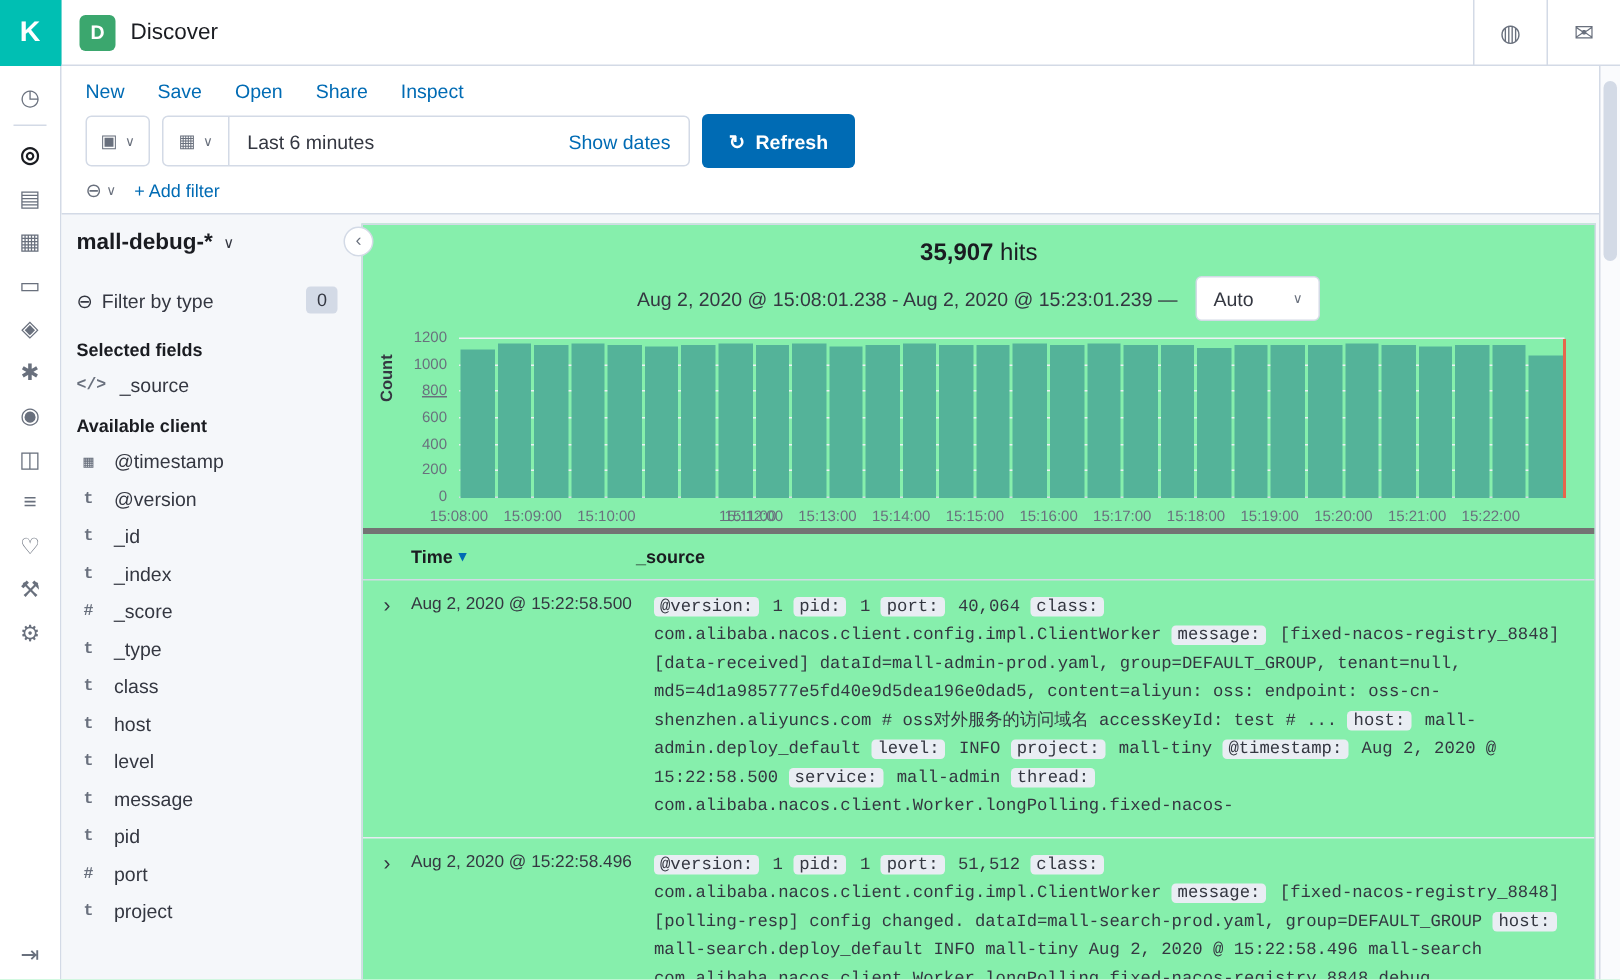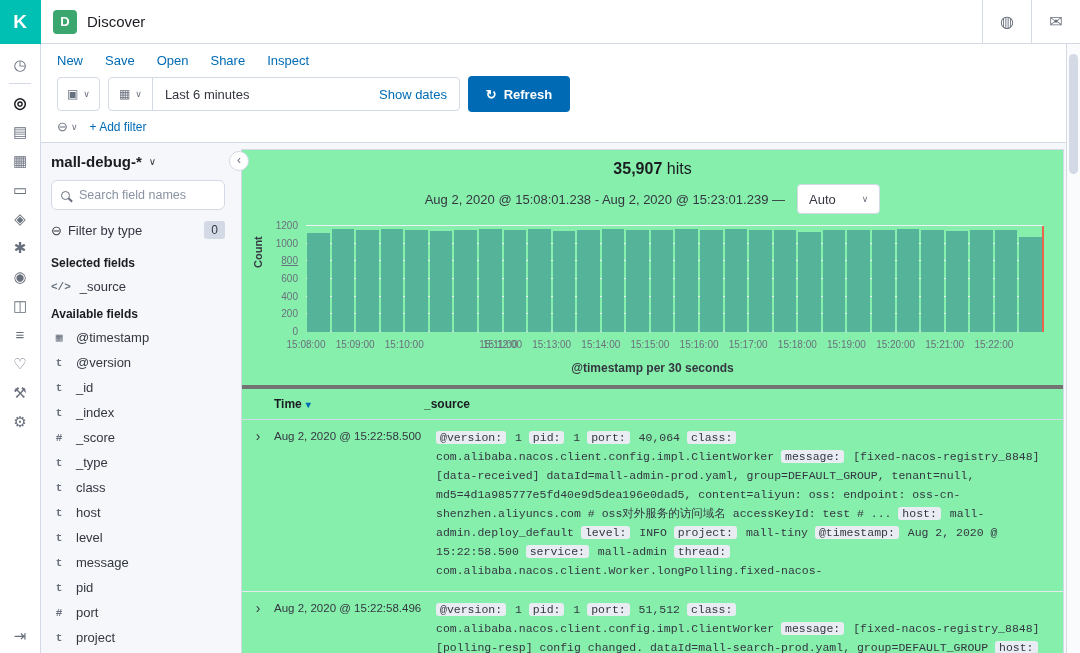--- a/index.html
+++ b/index.html
@@ -175,37 +175,33 @@
 
     <div class="content">
 
       <div class="collapse-circle">‹</div>
 
       <aside class="fields-panel">
         <div class="index-row">
           <span>mall-debug-*</span>
           <span class="index-chevron">∨</span>
         </div>
-        <div class="field-search">
-          <span class="mag"></span>
-          <input type="text" placeholder="Search field names" style="">
-        </div>
         <div class="filter-type-row">
           <span>⊖</span>
           <span>Filter by type</span>
           <span class="count-badge">0</span>
         </div>
         <div class="section-h">Selected fields</div>
         <div>
             <div class="field-item">
               <span class="field-type">&lt;/&gt;</span>
               <span class="field-name">_source</span>
             </div>
           </div>
-        <div class="section-h">Available fields</div>
+        <div class="section-h">Available client</div>
         <div>
             <div class="field-item">
               <span class="field-type">▦</span>
               <span class="field-name">@timestamp</span>
             </div>
             <div class="field-item">
               <span class="field-type">t</span>
               <span class="field-name">@version</span>
             </div>
             <div class="field-item">
@@ -328,21 +324,20 @@
               <span class="xtick" style="left: 40%;">15:14:00</span>
               <span class="xtick" style="left: 46.6667%;">15:15:00</span>
               <span class="xtick" style="left: 53.3333%;">15:16:00</span>
               <span class="xtick" style="left: 60%;">15:17:00</span>
               <span class="xtick" style="left: 66.6667%;">15:18:00</span>
               <span class="xtick" style="left: 73.3333%;">15:19:00</span>
               <span class="xtick" style="left: 80%;">15:20:00</span>
               <span class="xtick" style="left: 86.6667%;">15:21:00</span>
               <span class="xtick" style="left: 93.3333%;">15:22:00</span>
             </div>
-          <div class="xcaption">@timestamp per 30 seconds</div>
         </div>
 
         <div class="doc-table">
           <div class="table-header">
             <div class="th-time">
               <span>Time</span>
               <span class="sort-icon">▾</span>
             </div>
             <div class="th-source">_source</div>
           </div>

